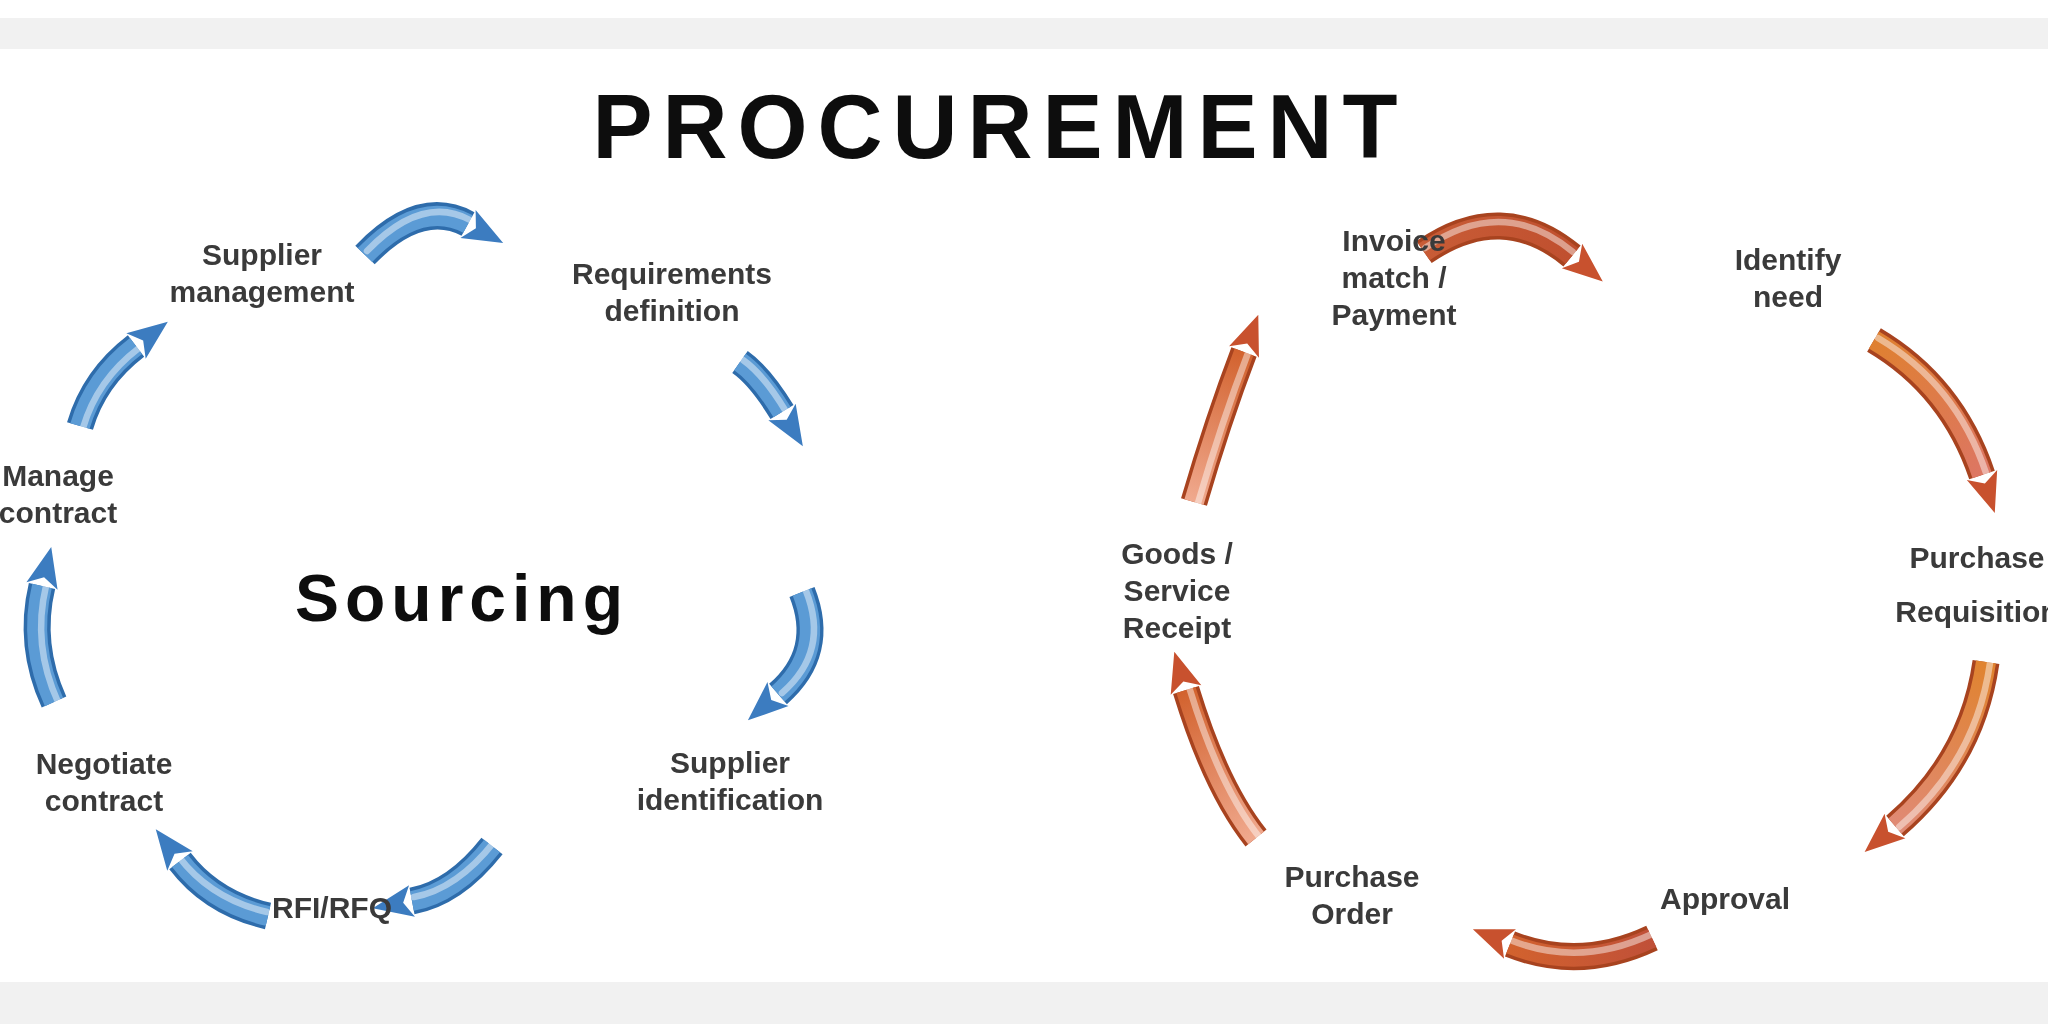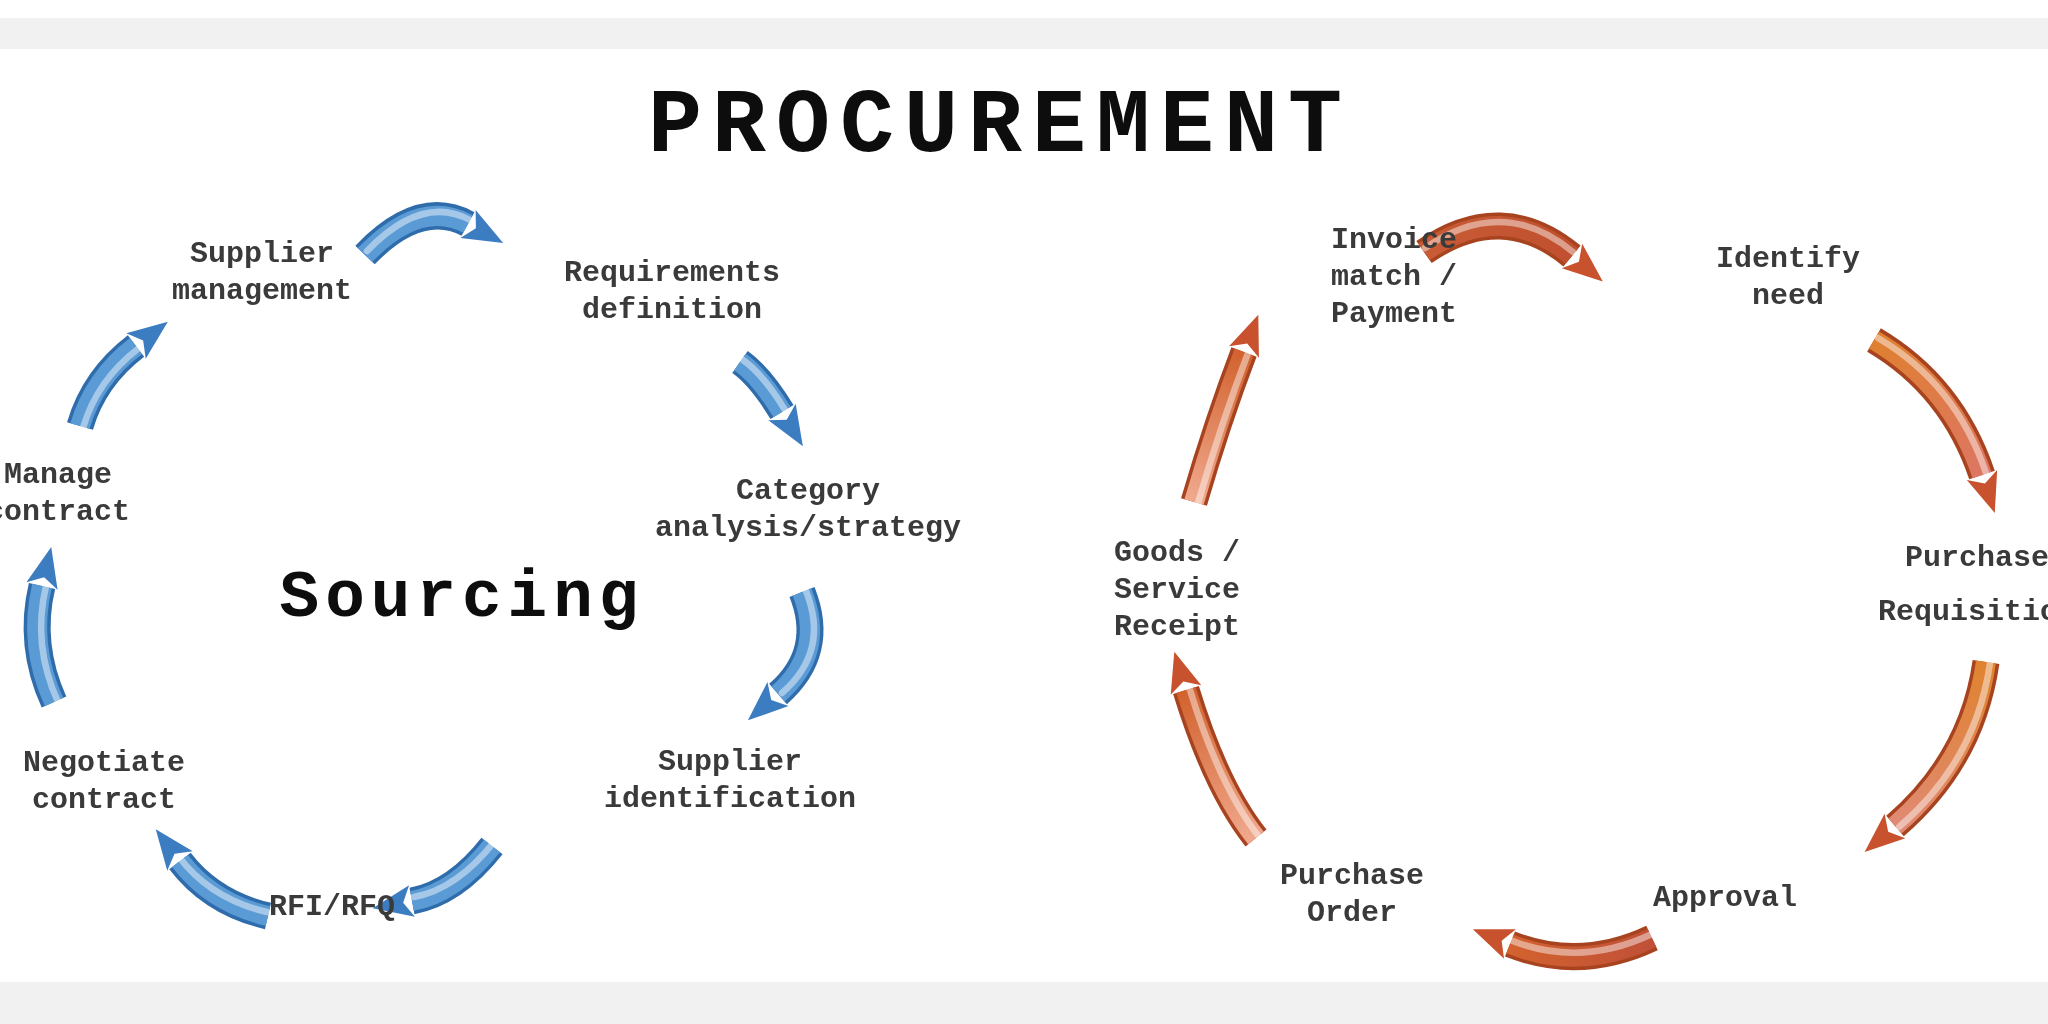--- a/index.html
+++ b/index.html
@@ -1,21 +1,21 @@
 <!DOCTYPE html>
 <html><head>
 <meta charset="utf-8">
 <style>
   html,body{margin:0;padding:0;background:#fff;}
   .stage{
     position:relative;
     width:2048px;height:1024px;
     overflow:hidden;
     background:#ffffff;
-    font-family:Liberation Mono, monospace;
+    font-family:Liberation Sans, sans-serif;
   }
   .bar{position:absolute;left:0;width:2048px;background:#f1f1f1;}
   .bar.top{top:18px;height:31px;}
   .bar.bottom{top:982px;height:42px;}
   .main-title{
     position:absolute;
     top:76px;left:1000px;
     transform:translateX(-50%);
     font-size:90px;font-weight:bold;letter-spacing:10px;
     color:#0d0d0d;white-space:nowrap;
@@ -40,21 +40,21 @@
   .st-category{left:808px;top:510px;}
   .st-supplier-identification{left:730px;top:781px;}
   .st-rfi{left:332px;top:907px;}
   .st-negotiate{left:104px;top:782px;}
   .st-manage{left:58px;top:494px;}
   
   .st-identify{left:1788px;top:278px;}
   .st-purchase-requisition{left:1977px;top:585px;line-height:54px;}
   .st-approval{left:1725px;top:898px;}
   .st-purchase-order{left:1352px;top:895px;}
-  .st-goods{left:1177px;top:590px;text-align:right;}
+  .st-goods{left:1177px;top:590px;}
   .st-invoice{left:1350px;top:277px;margin-left:44px;}
 
   svg.arrows{position:absolute;left:0;top:0;}
   .under{fill:none;stroke:#2e6cab;stroke-width:27;stroke-linecap:butt;}
   .under.o{stroke:#a8431f;}
   .body-b{fill:none;stroke:#5b9bd5;stroke-width:20;stroke-linecap:butt;}
   .shine{fill:none;stroke:rgba(255,255,255,0.45);stroke-width:6.5;stroke-linecap:round;}
 </style>
 </head>
 <body>
@@ -166,22 +166,20 @@
       <path d="M1194 502 Q1218 420 1244 352" fill="none" stroke="url(#og6)" stroke-width="20" marker-end="url(#head-o)"></path>
       <path class="shine" d="M1194 502 Q1218 420 1244 352" transform="translate(4,1)"></path>
     </g>
   </svg>
 
   <div class="cycle-title sourcing">Sourcing</div>
   <div class="step st-supplier-management">Supplier
 management</div>
   <div class="step st-requirements">Requirements
 definition</div>
-  <div class="step st-category">Category
-analysis/strategy</div>
   <div class="step st-supplier-identification">Supplier
 identification</div>
   <div class="step st-rfi">RFI/RFQ</div>
   <div class="step st-negotiate">Negotiate
 contract</div>
   <div class="step st-manage">Manage
 contract</div>
 
   <div class="step st-identify">Identify
 need</div>

